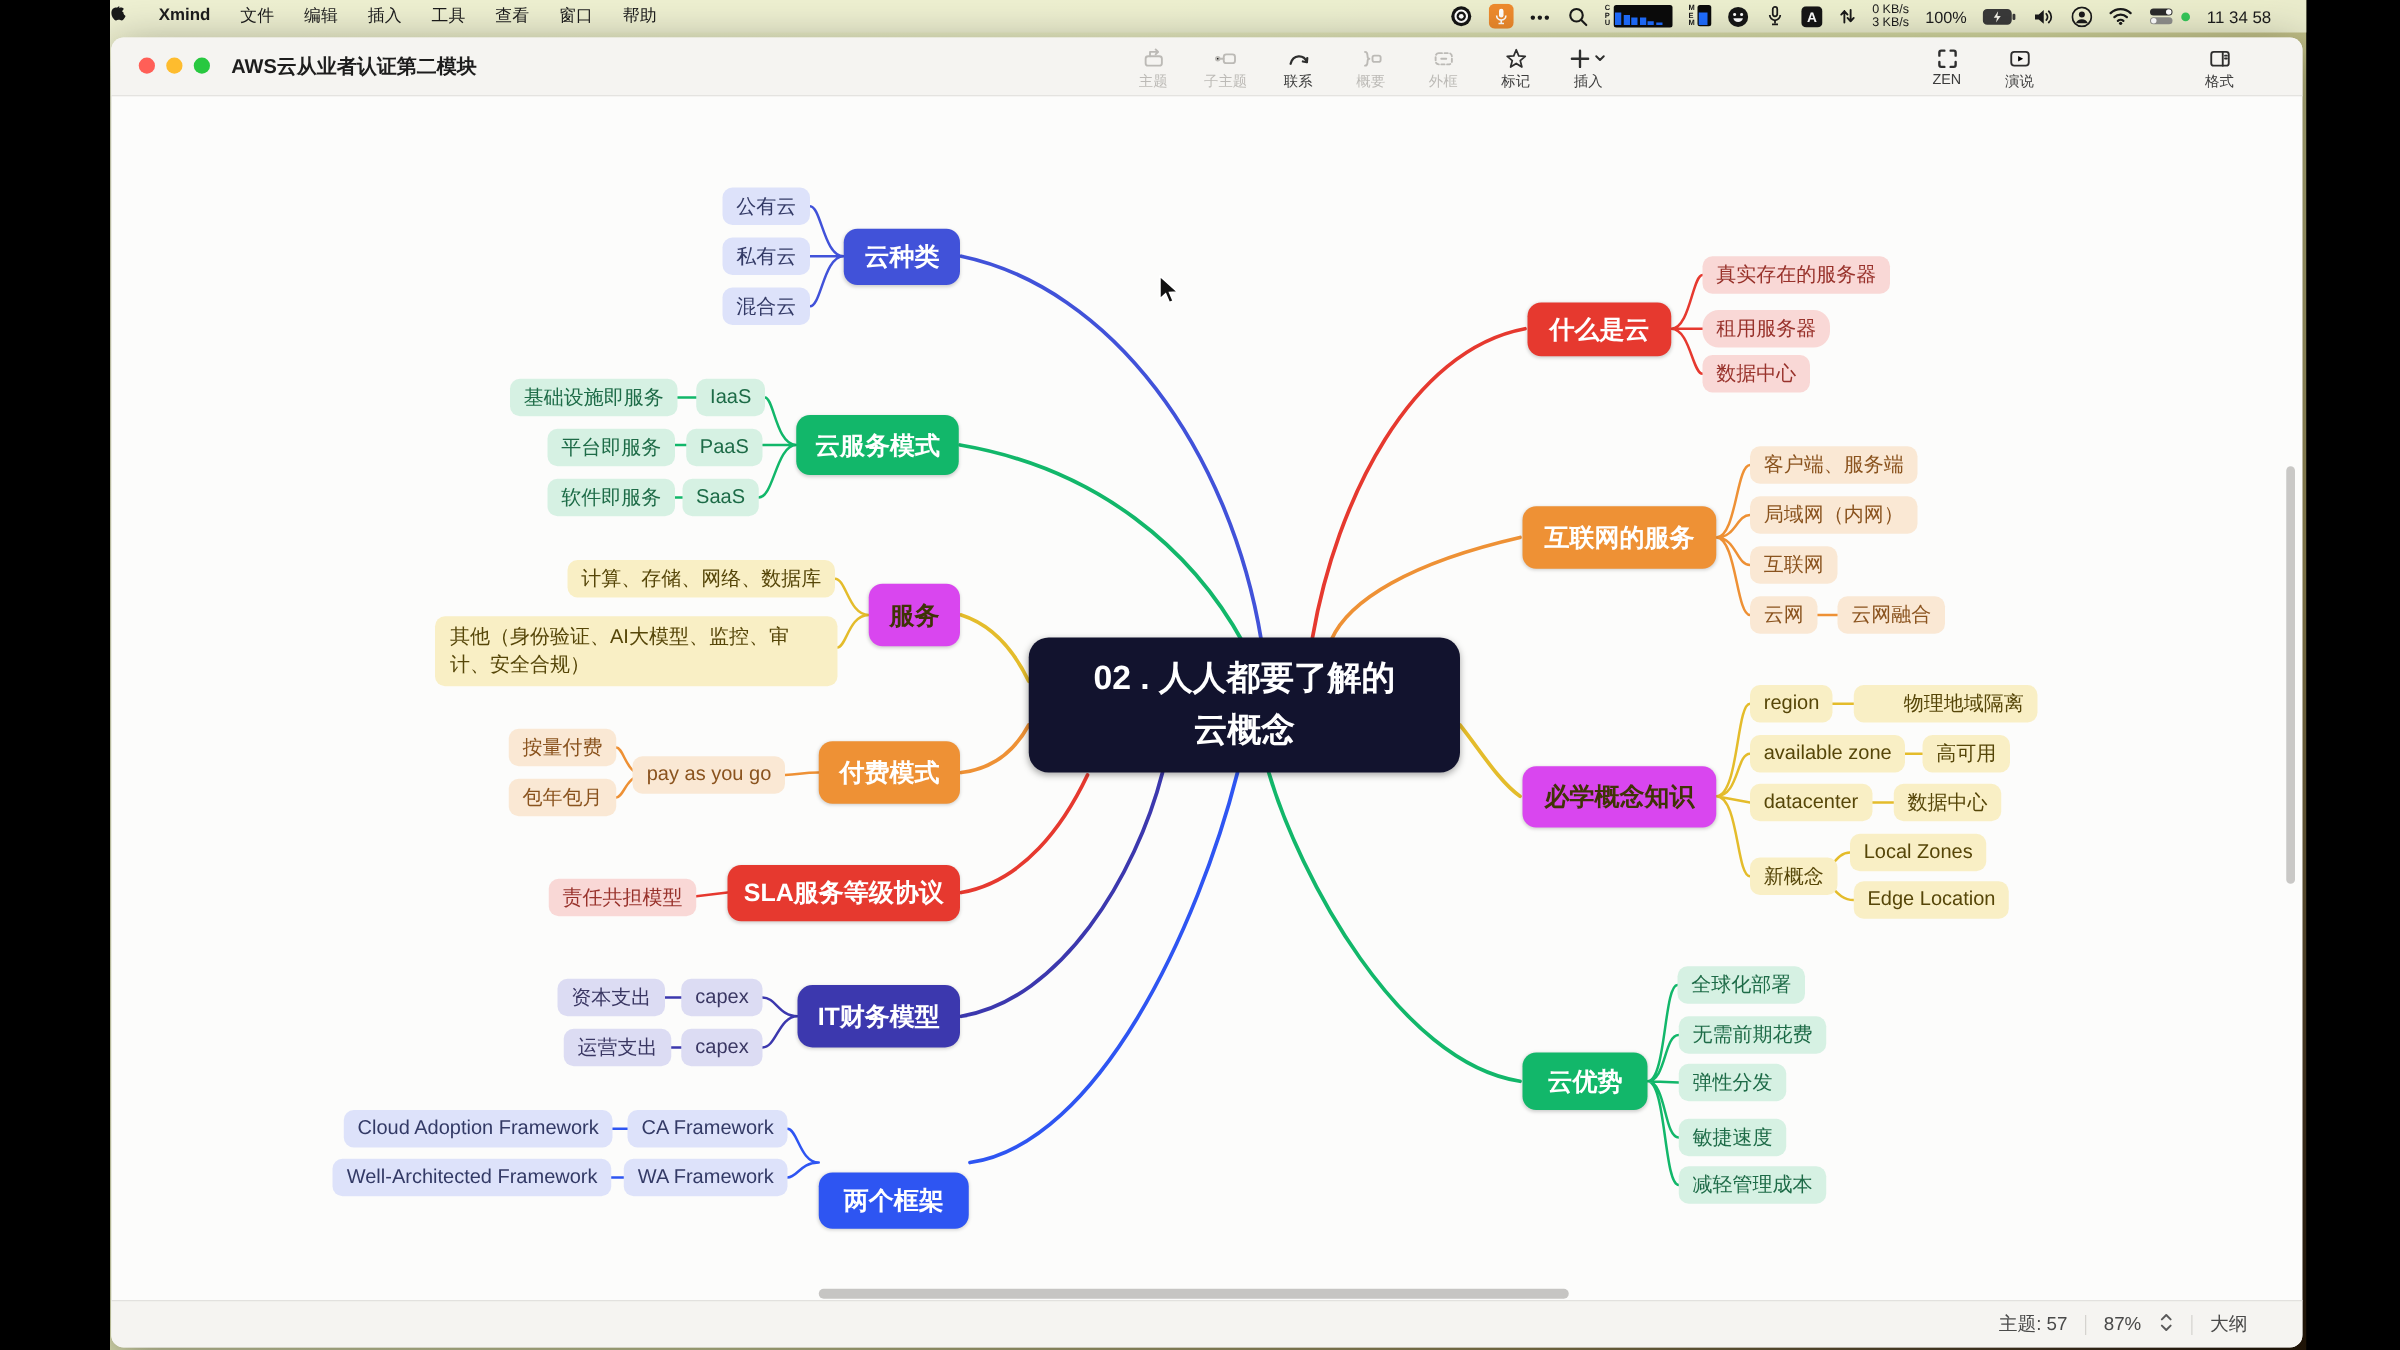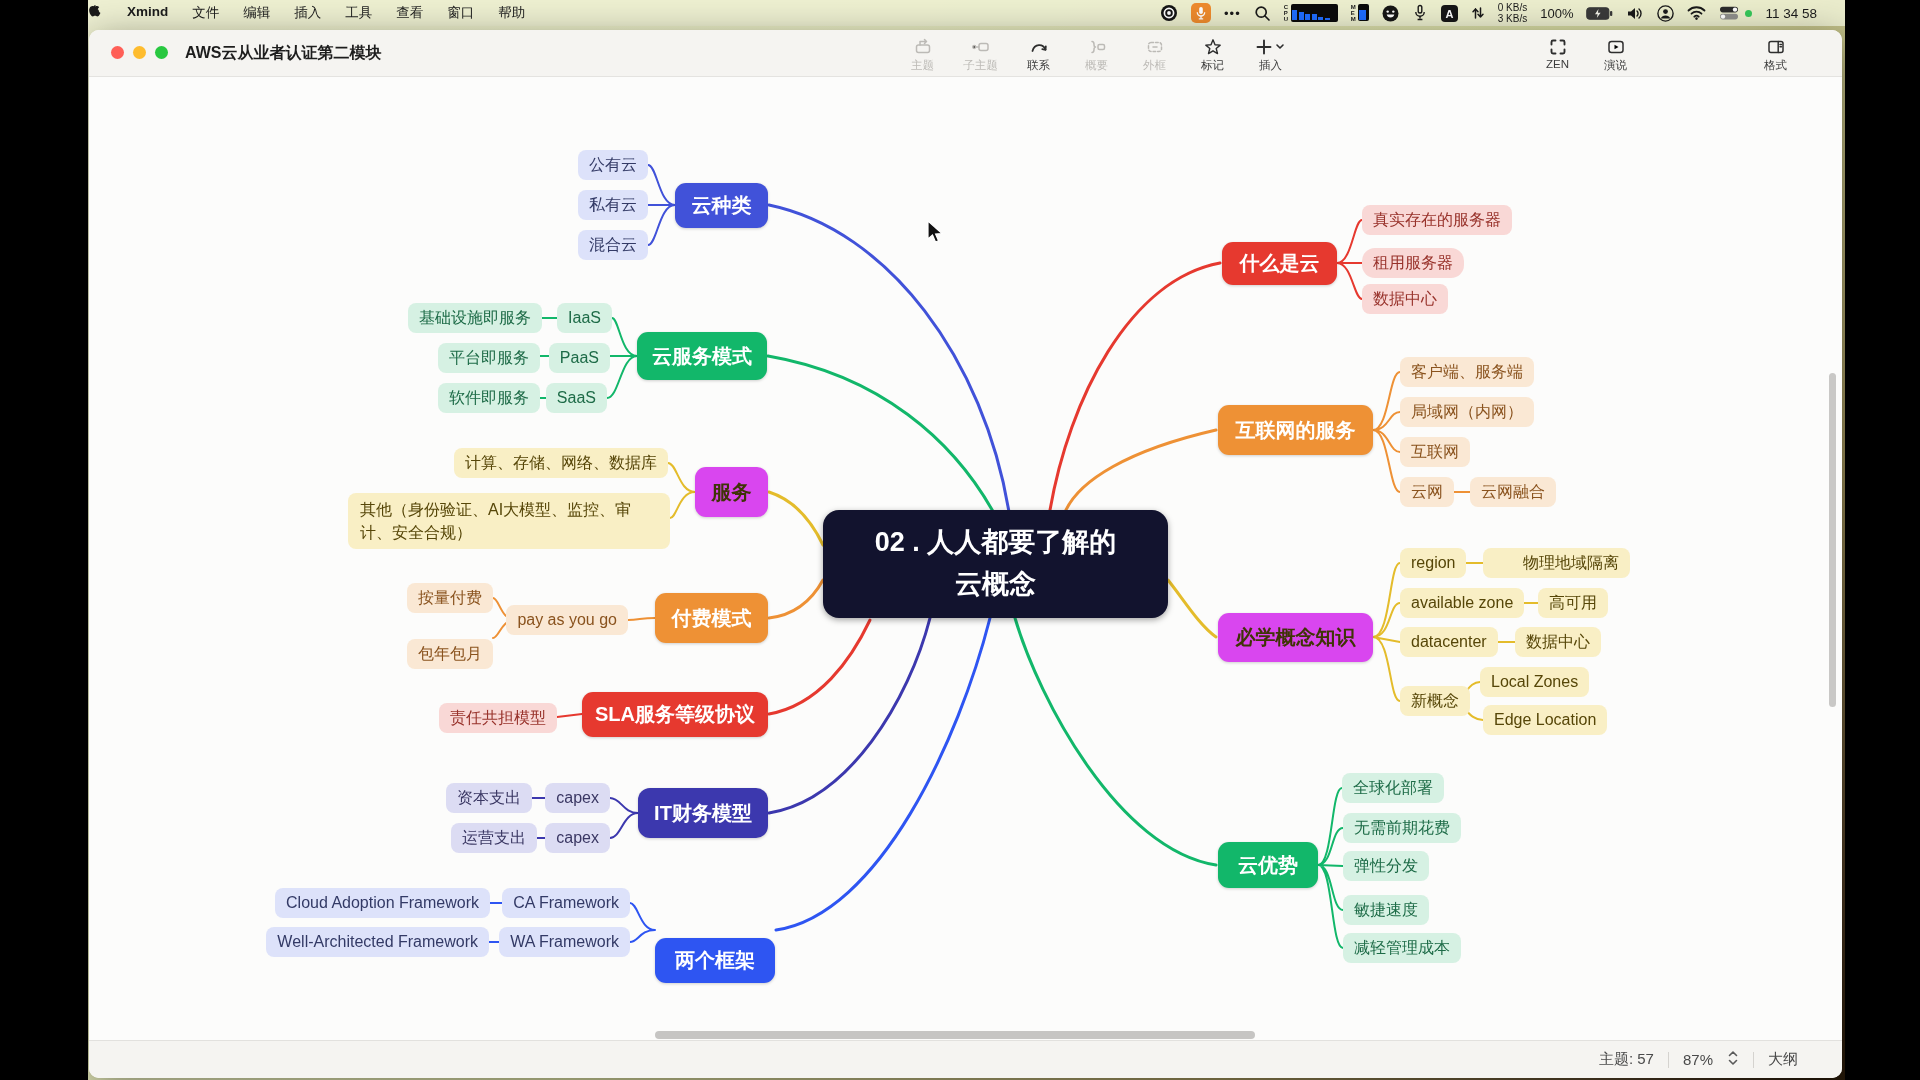--- a/index.html
+++ b/index.html
@@ -247,21 +247,21 @@
       <div class="node child c-green" style="right:1235px;top:353px;">SaaS</div>
       <div class="node child c-green" style="right:1302px;top:353px;">软件即服务</div>
 
       <div class="node parent p-yellow" style="left:606px;top:437px;width:73px;height:50px;">服务</div>
       <div class="node child c-yellow" style="right:1174px;top:418px;">计算、存储、网络、数据库</div>
       <div class="node child c-yellow wrap" style="right:1172px;top:463px;width:322px;">其他（身份验证、AI大模型、监控、审计、安全合规）</div>
 
       <div class="node parent p-orange" style="left:566px;top:563px;width:113px;height:50px;">付费模式</div>
       <div class="node child c-orange" style="right:1214px;top:575px;">pay as you go</div>
       <div class="node child c-orange" style="right:1349px;top:553px;">按量付费</div>
-      <div class="node child c-orange" style="right:1349px;top:593px;margin-top:16px;">包年包月</div>
+      <div class="node child c-orange" style="right:1349px;top:593px;">包年包月</div>
 
       <div class="node parent p-red" style="left:493px;top:662px;width:186px;height:45px;">SLA服务等级协议</div>
       <div class="node child c-red" style="right:1285px;top:673px;">责任共担模型</div>
 
       <div class="node parent p-indigo" style="left:549px;top:758px;width:130px;height:50px;border-radius:12px;">IT财务模型</div>
       <div class="node child c-indigo" style="right:1232px;top:753px;">capex</div>
       <div class="node child c-indigo" style="right:1310px;top:753px;">资本支出</div>
       <div class="node child c-indigo" style="right:1232px;top:793px;">capex</div>
       <div class="node child c-indigo" style="right:1305px;top:793px;">运营支出</div>
 

